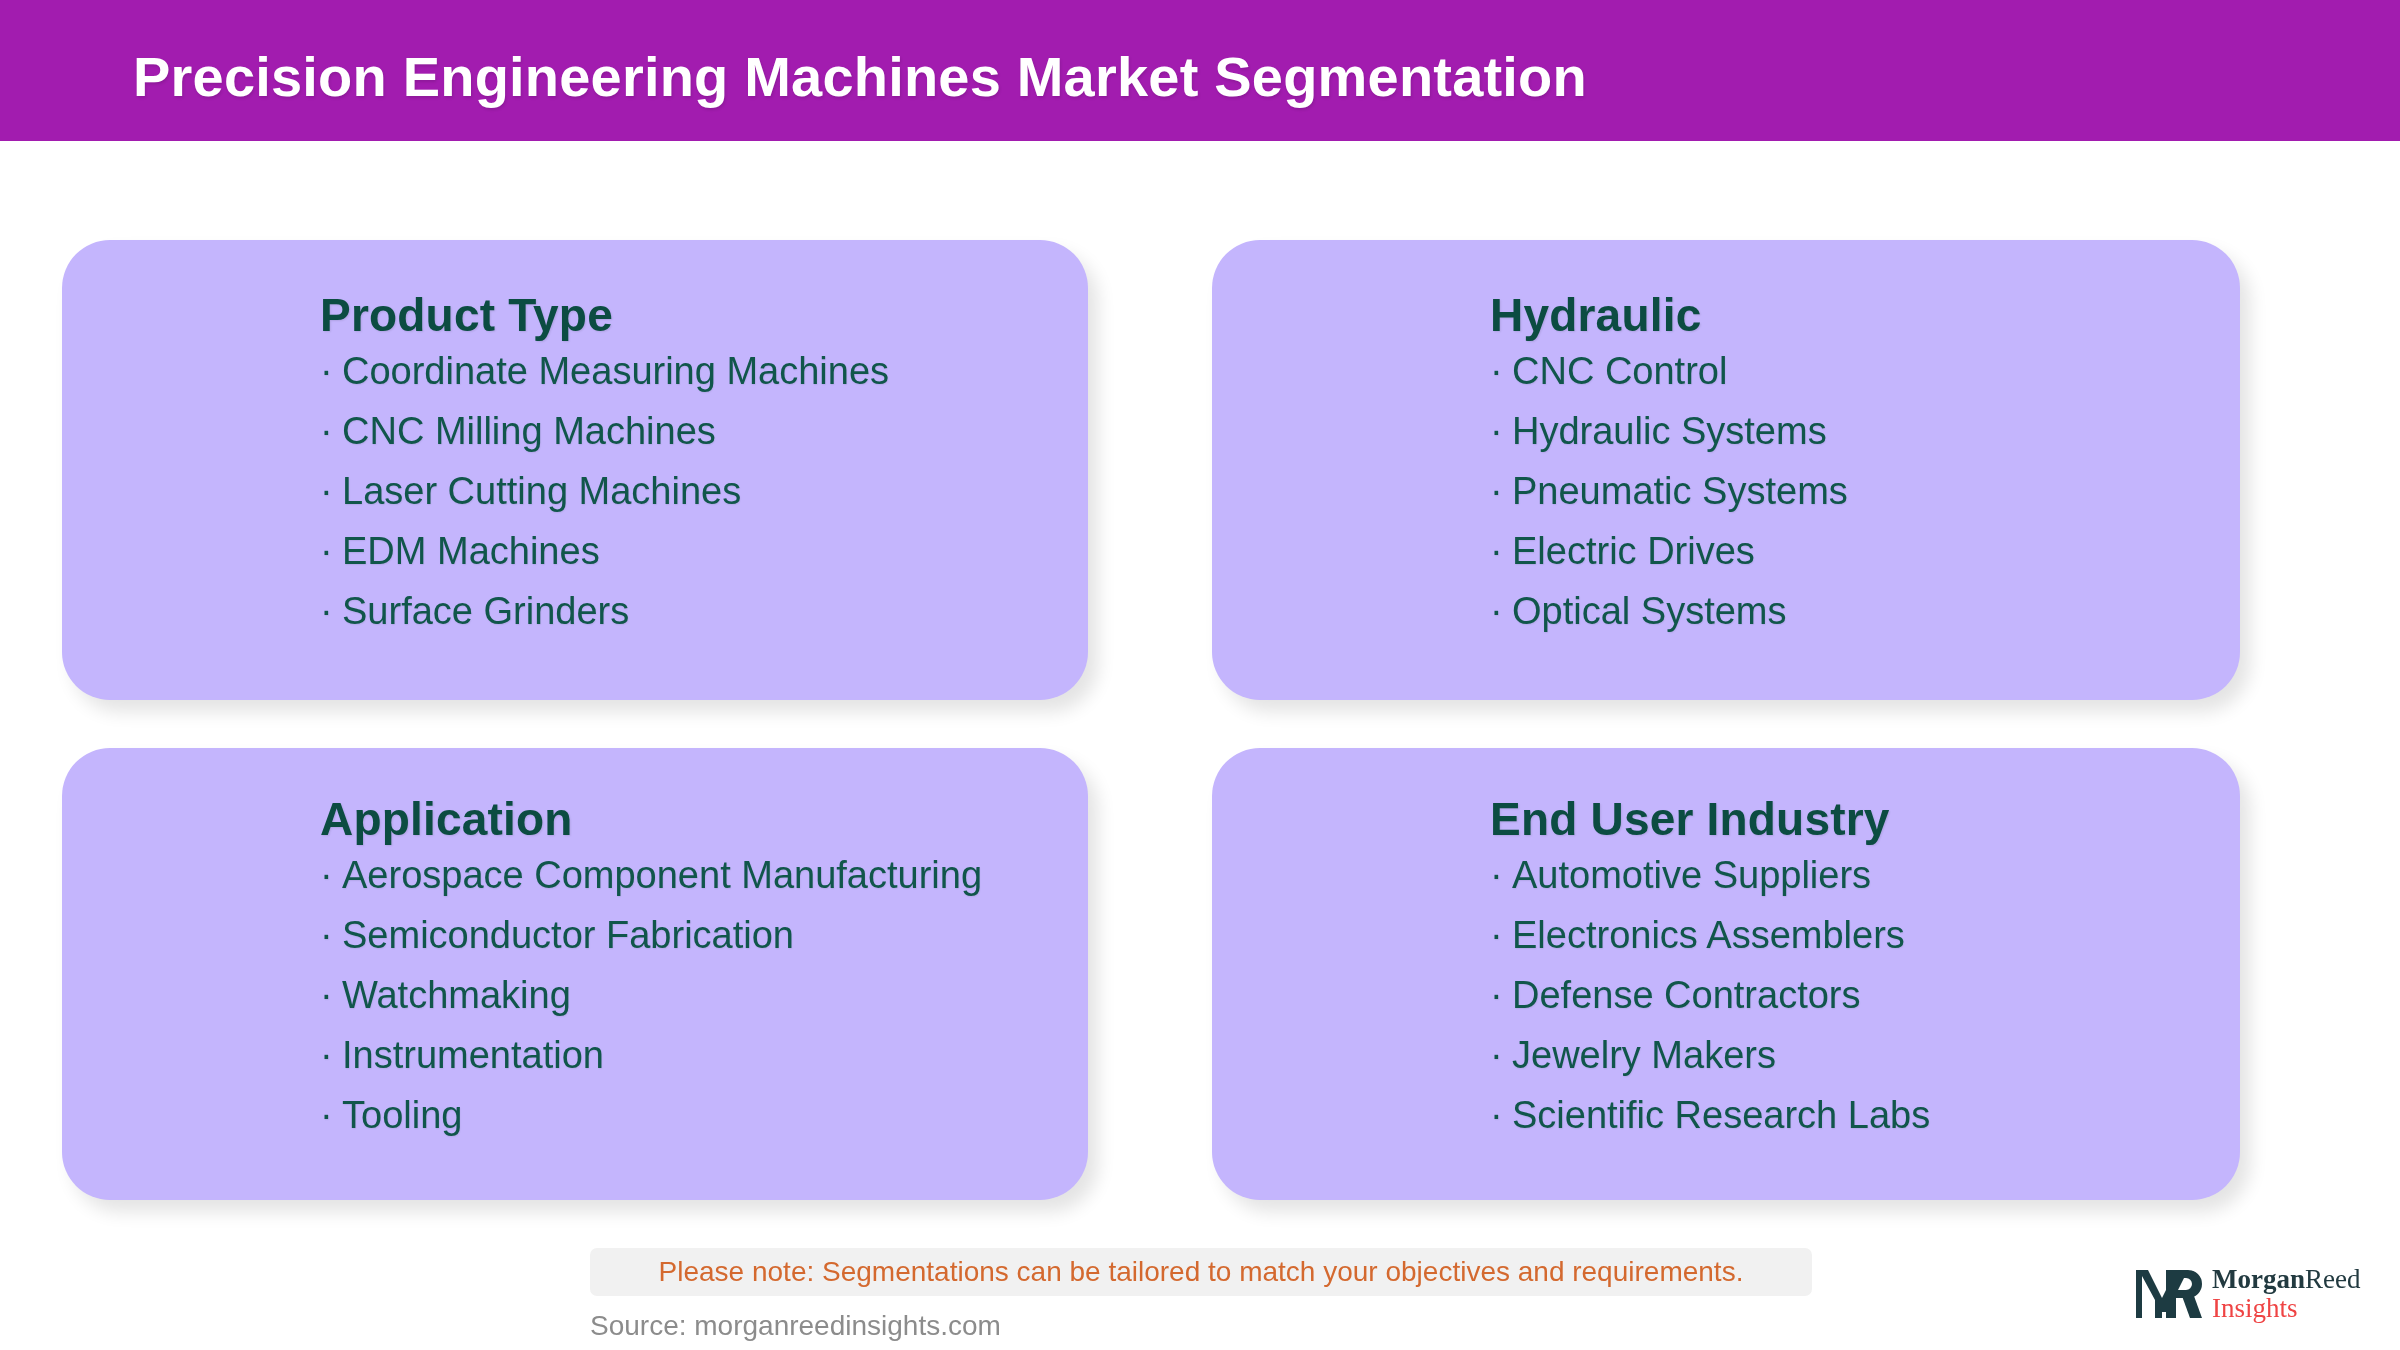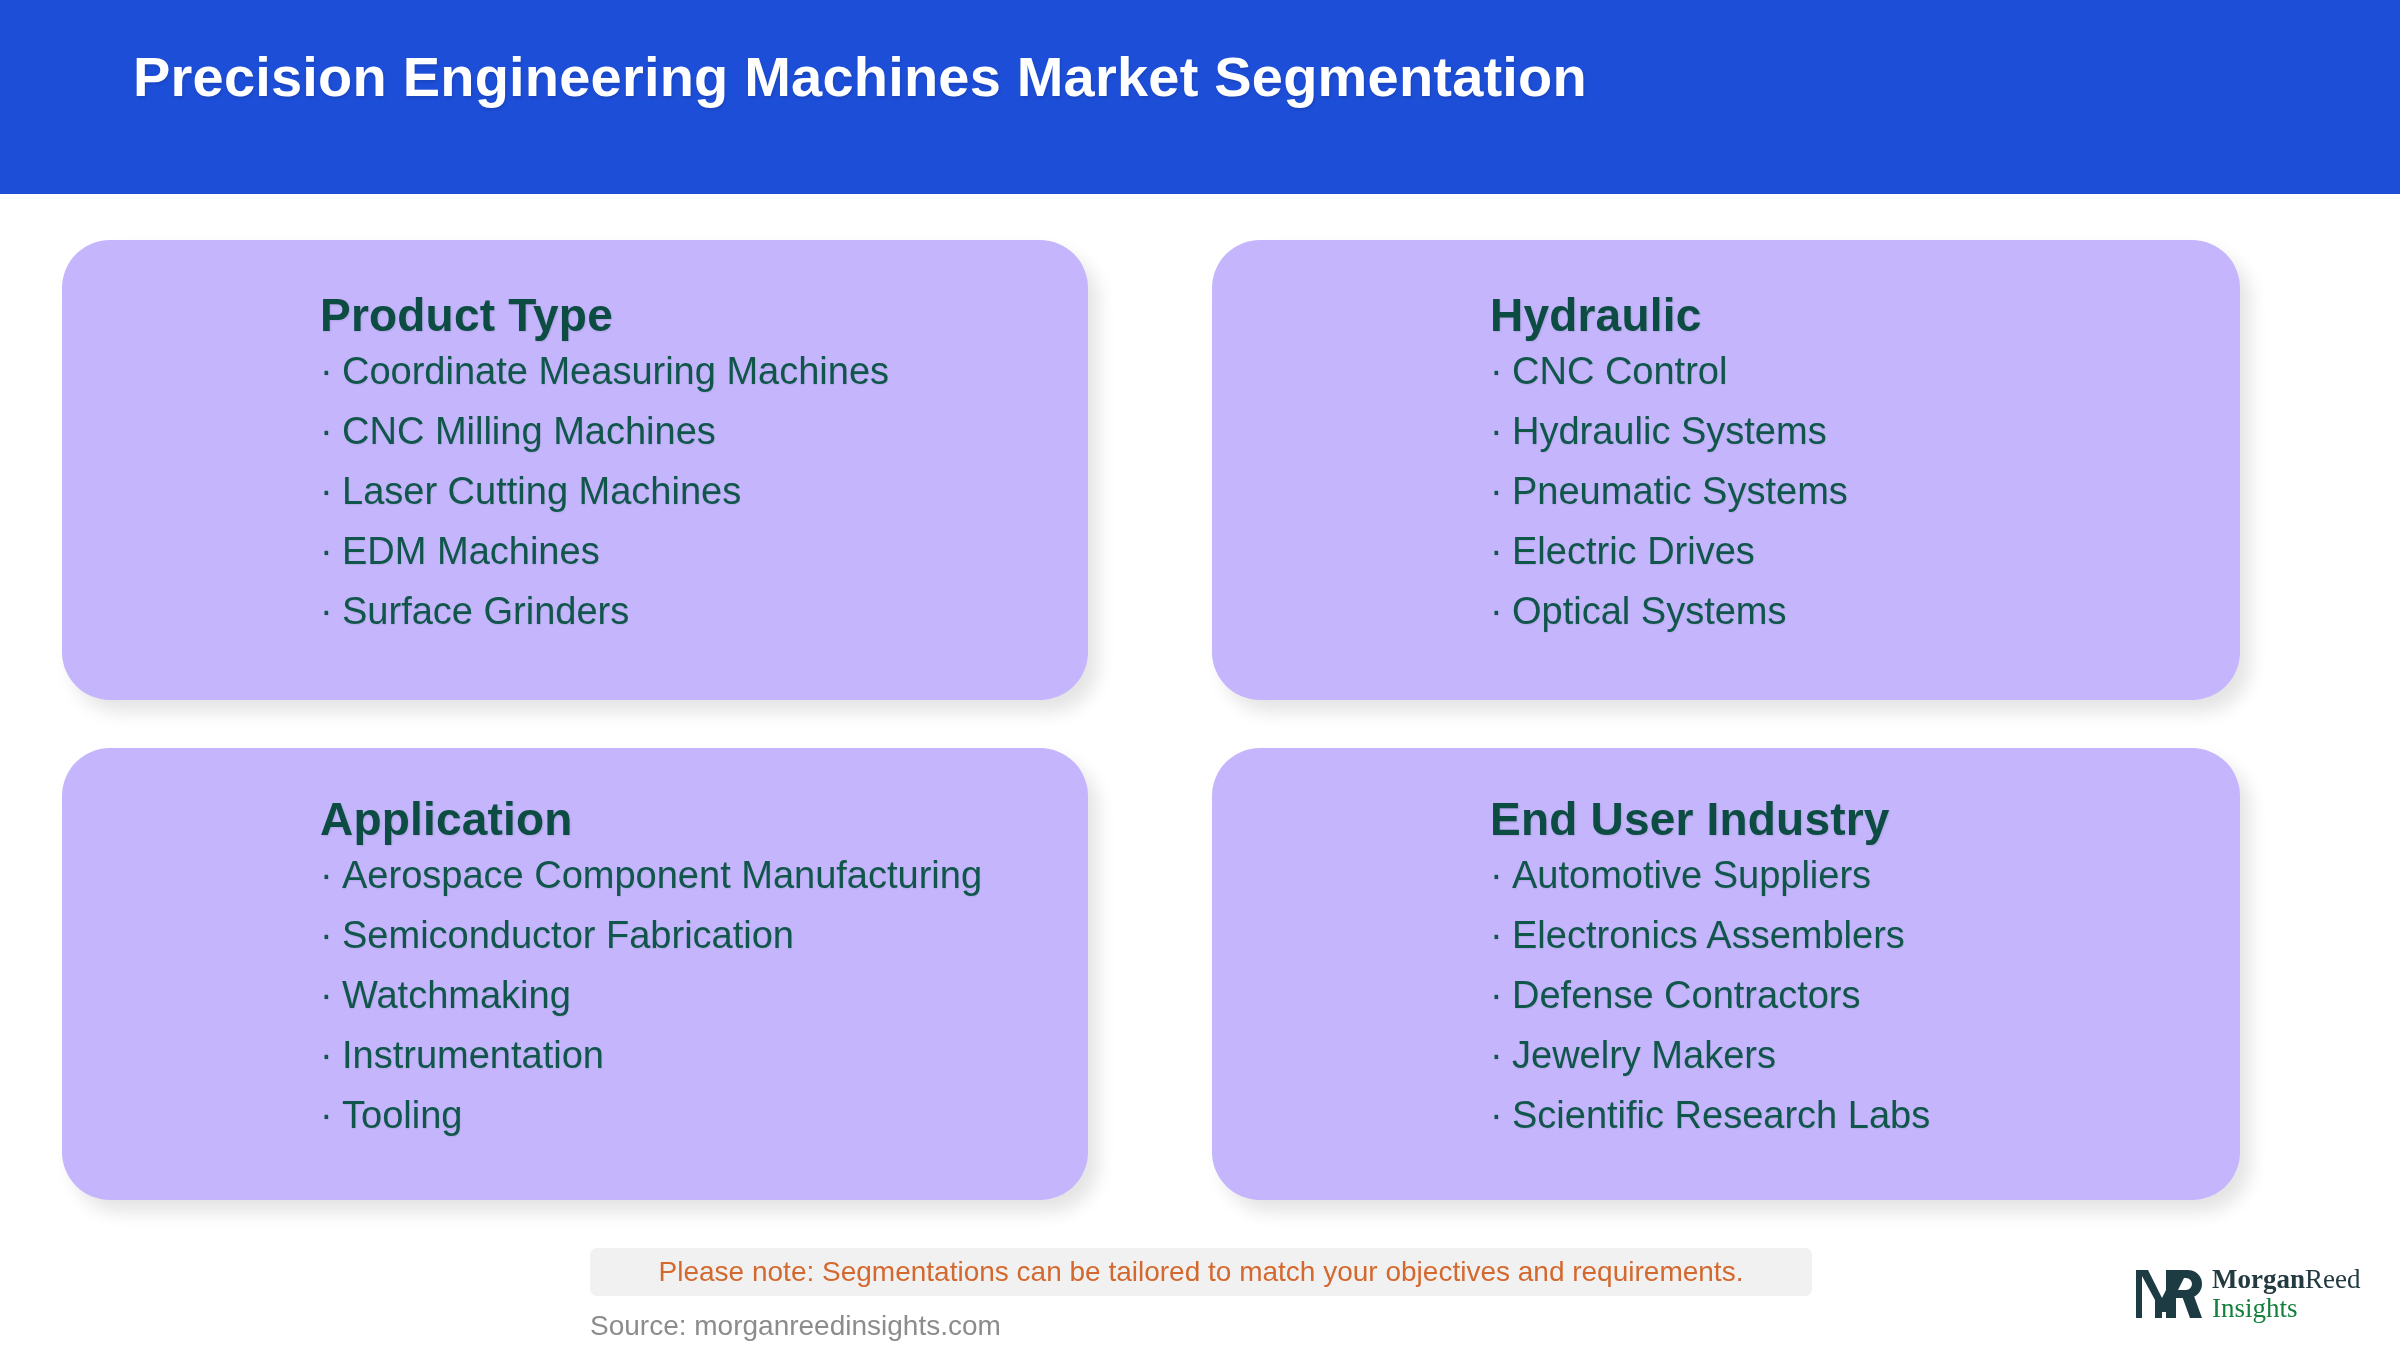--- a/index.html
+++ b/index.html
@@ -14,22 +14,22 @@
     font-family: "Liberation Sans", sans-serif;
     position: relative;
   }
 
   
   .header {
     position: absolute;
     left: 0;
     top: 0;
     width: 2400px;
-    height: 194px;
-    background: #1d4ed8;
+    height: 141px;
+    background: #a21caf;
     box-sizing: border-box;
   }
   .header-title {
     position: absolute;
     left: 133px;
     top: 44px;
     font-size: 56px;
     font-weight: bold;
     color: #ffffff;
     letter-spacing: 0.2px;
@@ -179,21 +179,21 @@
     white-space: nowrap;
   }
   .logo-line1 .lg-bold { font-weight: bold; }
   .logo-line1 .lg-reg  { font-weight: normal; }
   .logo-line2 {
     position: absolute;
     left: 0;
     top: 31px;
     font-size: 27px;
     line-height: 30px;
-    color: #15803d;
+    color: #ef4444;
     white-space: nowrap;
   }
 </style>
 </head>
 <body>
 
 <div class="header">
   <div class="header-title">Precision Engineering Machines Market Segmentation</div>
 </div>
 

